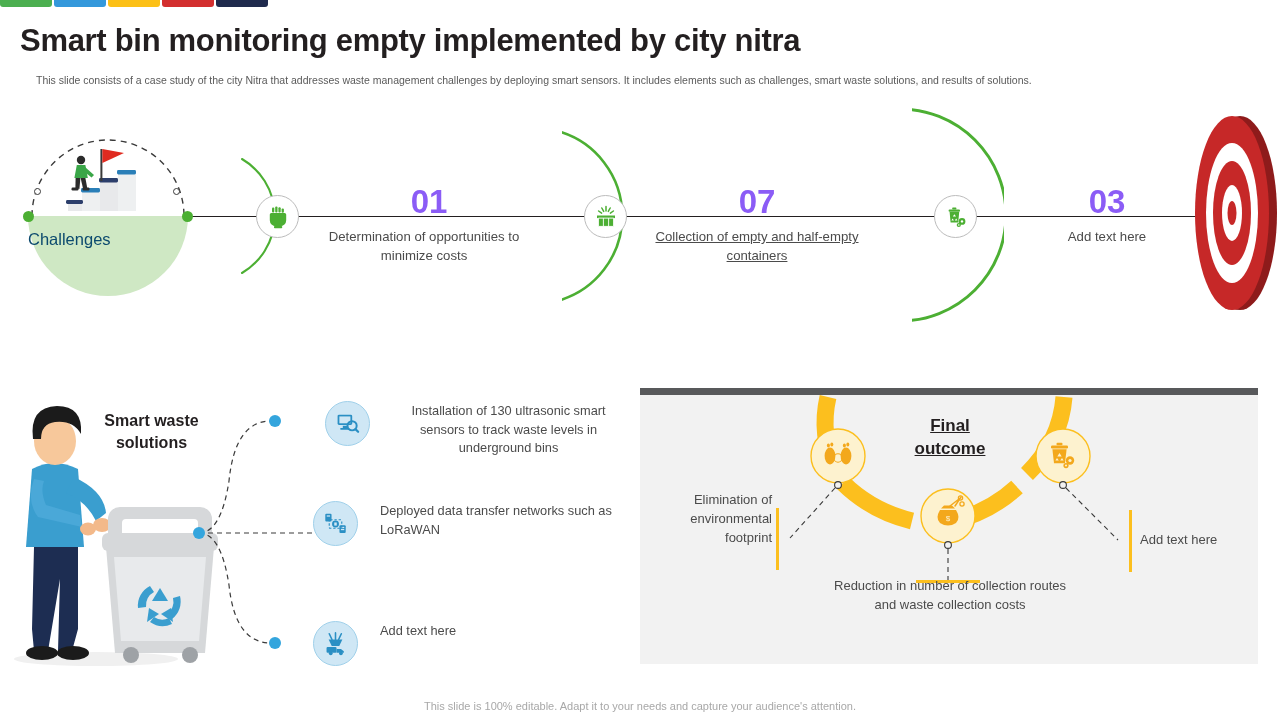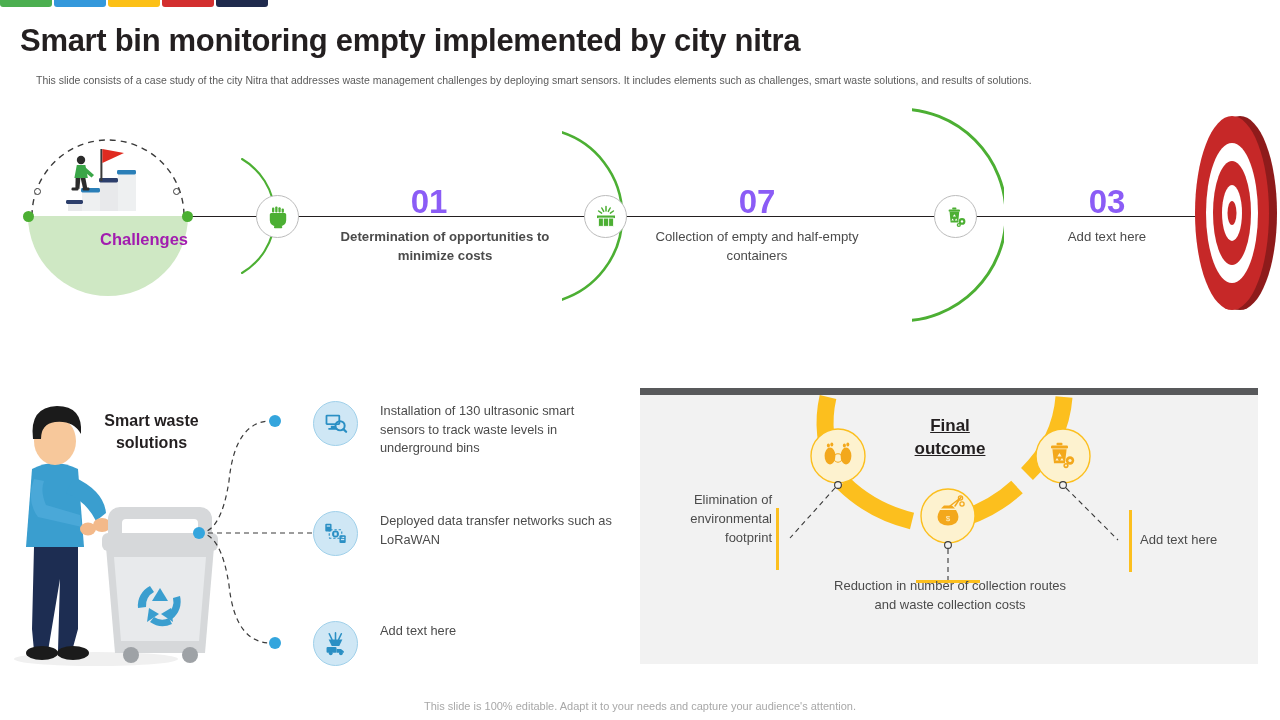--- a/index.html
+++ b/index.html
@@ -47,22 +47,22 @@
     position: absolute; width: 11px; height: 11px; border-radius: 50%;
     background: #4caf33; top: 86px;
   }
   .dot-green.l { left: -5px; } .dot-green.r { left: 154px; }
   .dot-open {
     position: absolute; width: 7px; height: 7px; border-radius: 50%;
     background: #fff; border: 1.2px solid #3a3a3a; top: 63px;
   }
   .dot-open.l { left: 6px; } .dot-open.r { left: 145px; }
   .challenge-label {
-    position: absolute; left: 0; top: 103px; width: 160px; text-align: right;
-    font-size: 16.5px; font-weight: bold; color: #a21caf; line-height: 1.42;
+    position: absolute; left: 0; top: 103px; width: 160px; text-align: left;
+    font-size: 16.5px; font-weight: normal; color: #0c4a6e; line-height: 1.42;
   }
   .stairs-illu { position: absolute; left: 24px; top: 18px; width: 118px; height: 76px; }
 
   
   .step { position: absolute; top: 0; }
   .step .arc { position: absolute; left: 0; top: 0; }
   .node-circle {
     position: absolute; border-radius: 50%; background: #fff;
     border: 1px solid #bcbcbc; display: flex; align-items: center; justify-content: center;
   }
@@ -183,38 +183,38 @@
         <svg width="24" height="24" viewBox="0 0 24 24">
           <rect x="6" y="2.5" width="2.3" height="5" rx="1" fill="#4caf33"></rect>
           <rect x="9.2" y="1.6" width="2.3" height="6" rx="1" fill="#4caf33"></rect>
           <rect x="12.4" y="2.2" width="2.3" height="5.4" rx="1" fill="#4caf33"></rect>
           <rect x="15.6" y="3.4" width="2.3" height="4.4" rx="1" fill="#4caf33"></rect>
           <path d="M5.4 8 h13.2 a1.6 1.6 0 0 1 1.6 1.6 v5.6 a6 6 0 0 1 -6 6 h-4.4 a6 6 0 0 1 -6 -6 v-5.6 a1.6 1.6 0 0 1 1.6 -1.6 z" fill="#4caf33"></path>
           <rect x="8" y="21" width="8.2" height="2.2" rx="0.8" fill="#4caf33"></rect>
         </svg>
       </div>
       <div class="step-num" style="left:125px; top:78px;">01</div>
-      <div class="step-text" style="left:91px; top:122px;font-weight:bold;">Determination of opportunities to minimize costs</div>
+      <div class="step-text" style="left:70px; top:122px;">Determination of opportunities to minimize costs</div>
     </div>
 
     <div class="step" style="left:562px;">
       <svg class="arc" width="92" height="215" viewBox="0 0 92 215">
         <path d="M-5 26 A 88 88 0 0 1 -5 196" fill="none" stroke="#4caf33" stroke-width="2.6" stroke-linecap="round"></path>
       </svg>
       <div class="node-circle" style="left:22px; top:90px; width:43px; height:43px;">
         <svg width="24" height="24" viewBox="0 0 24 24">
           <path d="M12 1.6 v4.4 M7.8 3 l1.9 3.4 M16.2 3 l-1.9 3.4 M4.6 6 l3 2.1 M19.4 6 l-3 2.1" stroke="#4caf33" stroke-width="1.5" stroke-linecap="round" fill="none"></path>
           <path d="M3 10.5 h18 v2.6 h-18 z" fill="#4caf33"></path>
           <path d="M4.4 13.1 h15.2 v8.3 h-15.2 z" fill="#4caf33"></path>
           <path d="M4.4 13.1 h15.2 v8.3 h-15.2 z" fill="none" stroke="#ffffff" stroke-width="0.9"></path>
           <path d="M9.4 13.1 v8.3 M14.6 13.1 v8.3" stroke="#ffffff" stroke-width="0.9"></path>
         </svg>
       </div>
       <div class="step-num" style="left:125px; top:78px;">07</div>
-      <div class="step-text" style="left:75px; top:122px;">Collection of empty and half-empty containers</div>
+      <div class="step-text" style="left:75px; top:122px;text-decoration:underline;">Collection of empty and half-empty containers</div>
     </div>
 
     <div class="step" style="left:912px;">
       <svg class="arc" width="92" height="220" viewBox="0 0 92 220">
         <path d="M-12 4 A 106 106 0 0 1 -12 216" fill="none" stroke="#4caf33" stroke-width="3" stroke-linecap="round"></path>
       </svg>
       <div class="node-circle" style="left:22px; top:90px; width:43px; height:43px;">
         <svg width="24" height="24" viewBox="0 0 24 24">
           <rect x="4.6" y="4.4" width="11.4" height="2.3" rx="1" fill="#4caf33"></rect>
           <rect x="8.2" y="2.6" width="4.2" height="1.8" rx="0.7" fill="#4caf33"></rect>
@@ -288,35 +288,35 @@
 
     <svg class="sws-connectors" viewBox="0 0 200 290">
       <path d="M14 148 q22 0 30 -52 q6 -60 42 -60" fill="none" stroke="#3a3a3a" stroke-width="1.2" stroke-dasharray="5 4"></path>
       <path d="M14 148 h114" fill="none" stroke="#3a3a3a" stroke-width="1.2" stroke-dasharray="5 4"></path>
       <path d="M14 148 q22 0 30 52 q6 58 42 58" fill="none" stroke="#3a3a3a" stroke-width="1.2" stroke-dasharray="5 4"></path>
       <circle cx="14" cy="148" r="6" fill="#34a5dd"></circle>
       <circle cx="90" cy="36" r="6" fill="#34a5dd"></circle>
       <circle cx="90" cy="258" r="6" fill="#34a5dd"></circle>
     </svg>
 
-    <div class="bullet" style="left:313px; top:16px; width:300px;">
+    <div class="bullet" style="left:325px; top:16px; width:300px;text-align:center;">
       <div class="bullet-icon">
         <svg width="25" height="25" viewBox="0 0 24 24">
           <rect x="2.5" y="3.5" width="14" height="10" rx="1.4" fill="#2a8fc4"></rect>
           <rect x="4.2" y="5.2" width="10.6" height="6.6" fill="#cfe7f5"></rect>
           <rect x="7.5" y="14.2" width="4" height="2.6" fill="#2a8fc4"></rect>
           <rect x="5" y="16.4" width="9" height="1.6" rx="0.7" fill="#2a8fc4"></rect>
           <circle cx="16.4" cy="14.2" r="4.4" fill="none" stroke="#2a8fc4" stroke-width="1.9"></circle>
           <path d="M19.6 17.4 L22.2 20" stroke="#2a8fc4" stroke-width="2.1" stroke-linecap="round"></path>
         </svg>
       </div>
       <div class="bullet-text">Installation of 130 ultrasonic smart sensors to track waste levels in underground bins</div>
     </div>
 
-    <div class="bullet" style="left:313px; top:126px; width:300px;">
+    <div class="bullet" style="left:313px; top:116px; width:300px;">
       <div class="bullet-icon">
         <svg width="25" height="25" viewBox="0 0 24 24">
           <rect x="2.2" y="2.6" width="6" height="7.4" rx="1" fill="#2a8fc4"></rect>
           <rect x="15.8" y="13.6" width="6" height="7.6" rx="1" fill="#2a8fc4"></rect>
           <rect x="3.6" y="4.2" width="3.2" height="1.2" fill="#cfe7f5"></rect>
           <rect x="17.2" y="15.2" width="3.2" height="1.2" fill="#cfe7f5"></rect>
           <rect x="17.2" y="17.2" width="3.2" height="1.2" fill="#cfe7f5"></rect>
           <rect x="6" y="8.4" width="12" height="8.2" rx="1" fill="none" stroke="#2a8fc4" stroke-width="1.1" stroke-dasharray="2.2 1.8"></rect>
           <circle cx="12" cy="12.5" r="3.3" fill="#2a8fc4"></circle>
           <rect x="10.8" y="11" width="2.4" height="3" fill="#cfe7f5"></rect>

